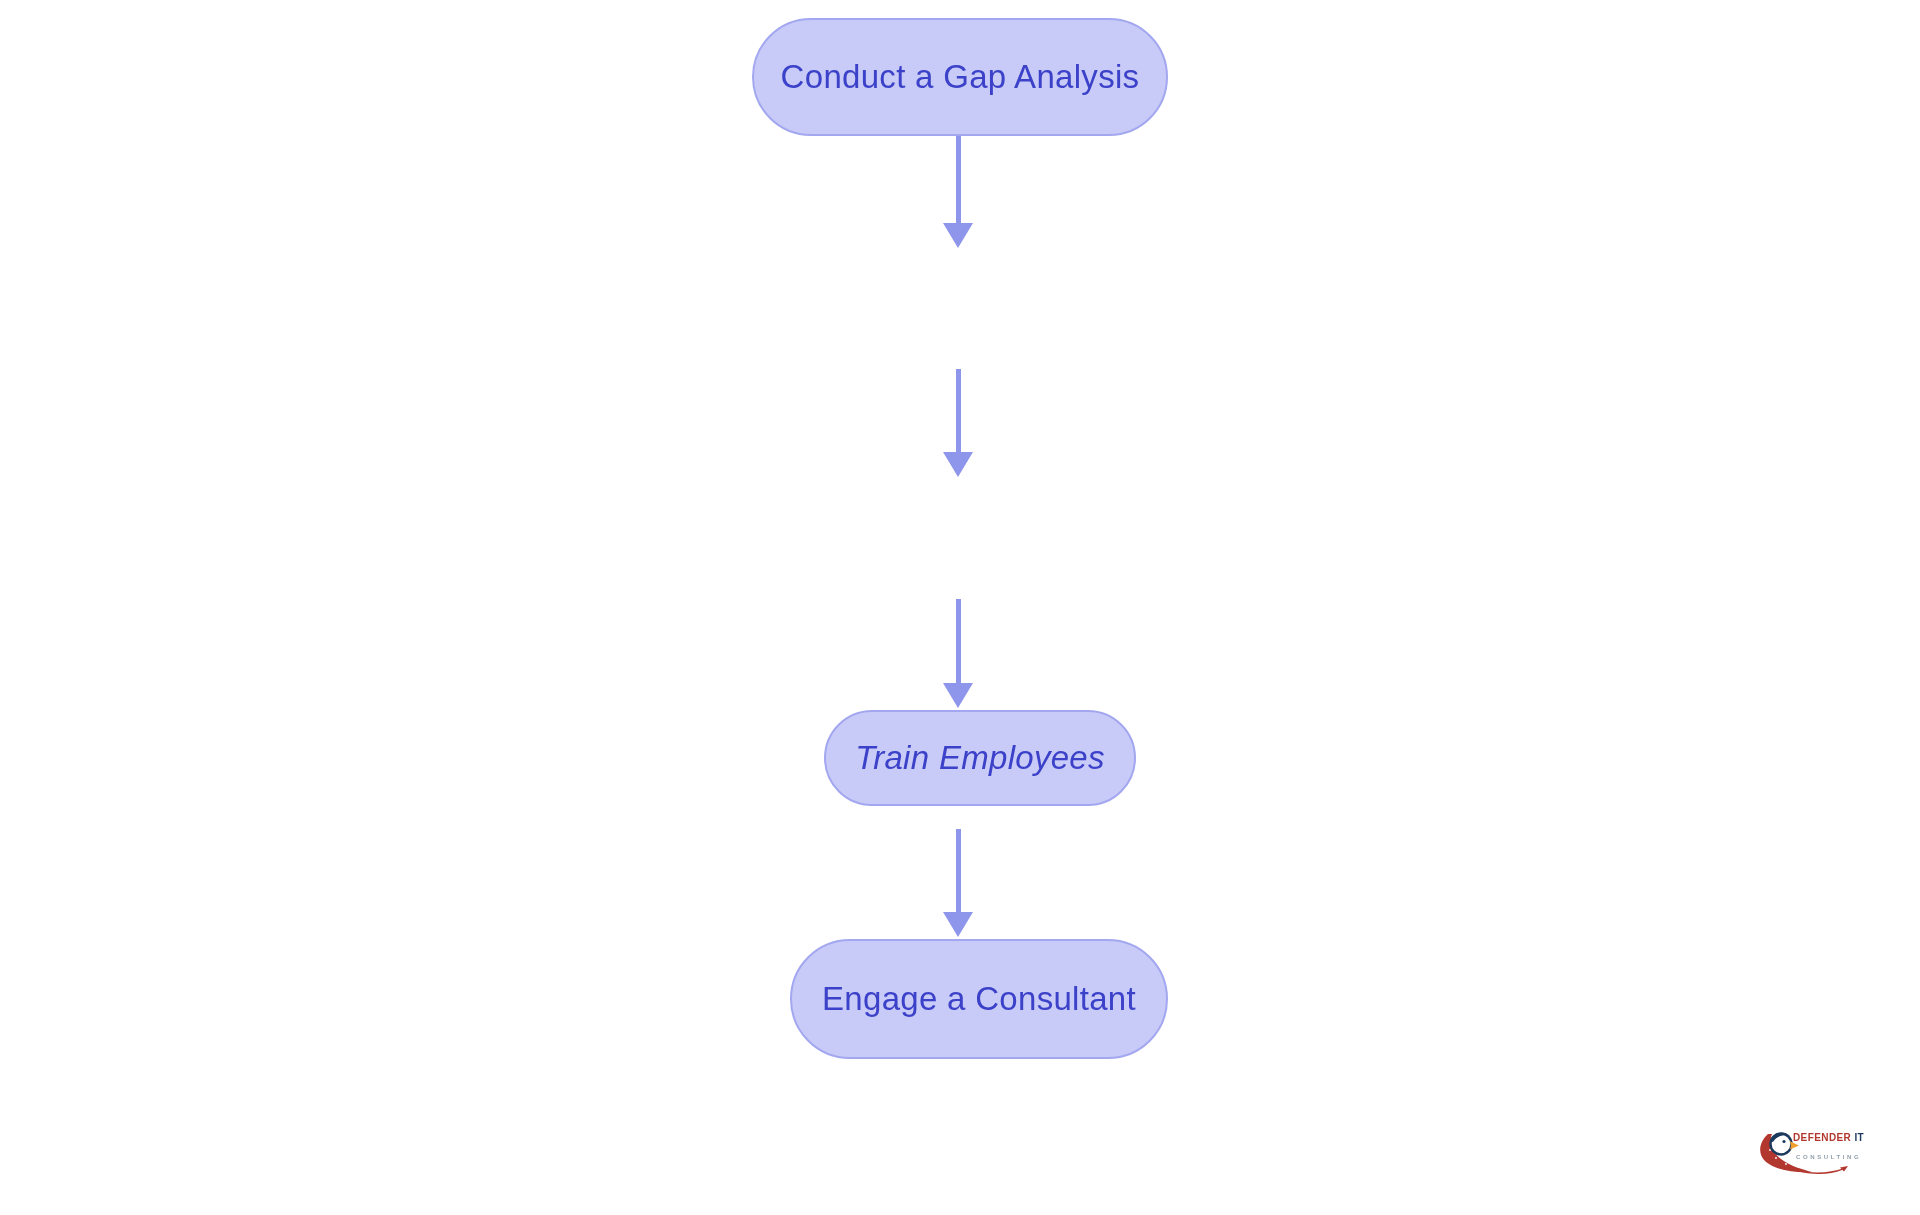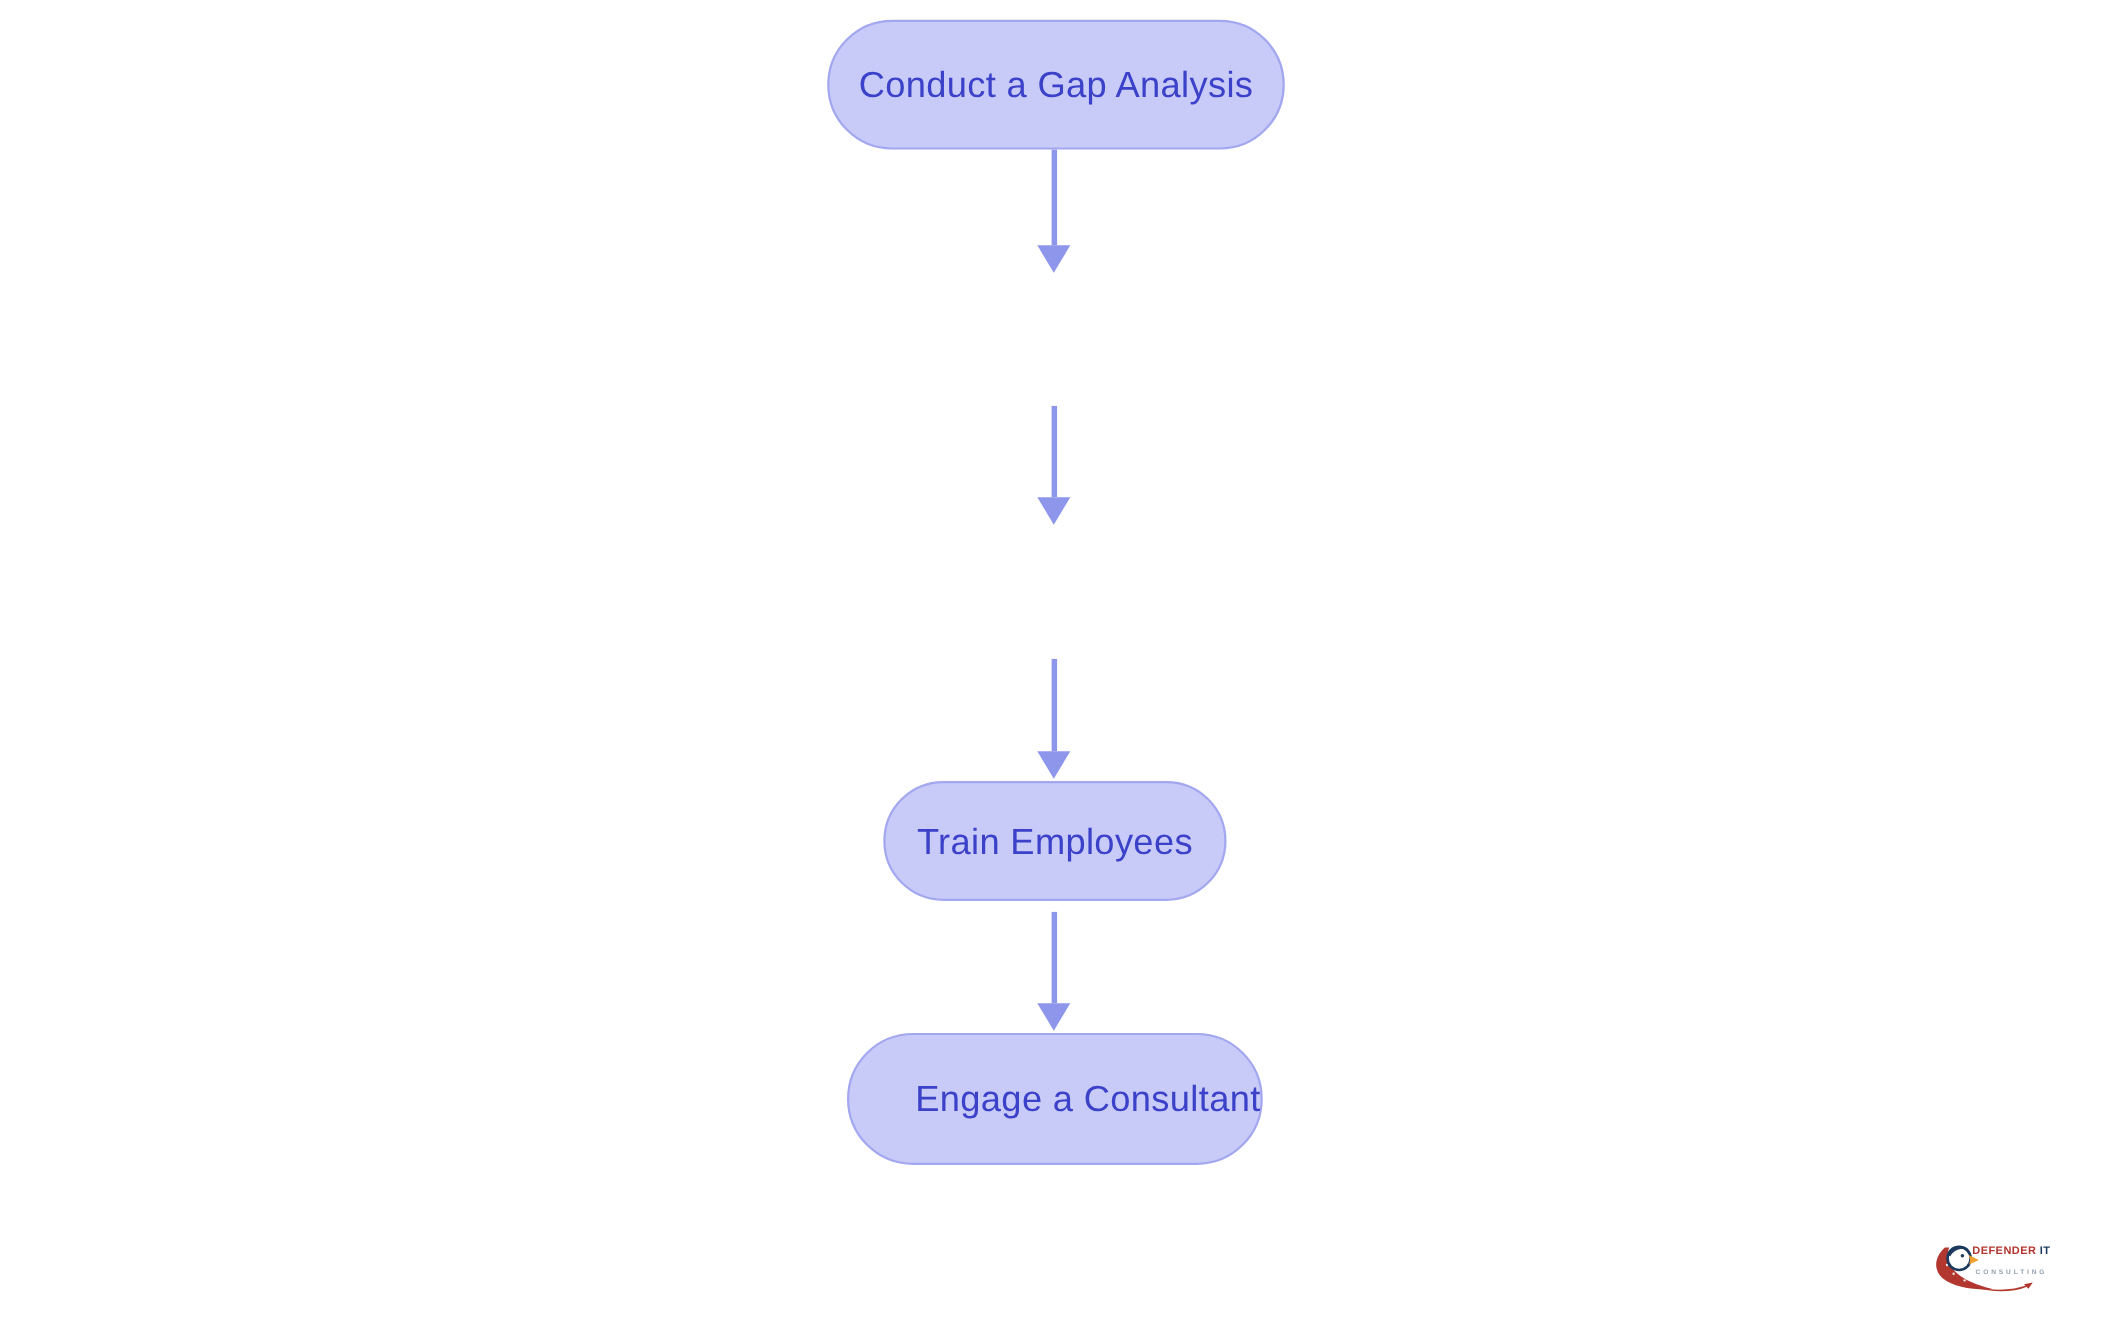--- a/index.html
+++ b/index.html
@@ -27,22 +27,22 @@
     align-items: center;
     justify-content: center;
     font-size: 33px;
     font-weight: 500;
     letter-spacing: 0.3px;
     white-space: nowrap;
   }
   .node-1 { left: 752px; top: 18px;  width: 416px; height: 118px; align-items: center; }
   .node-2 { left: 655px; top: 250px; width: 610px; height: 119px; }
   .node-3 { left: 716px; top: 479px; width: 486px; height: 120px; }
-  .node-4 { left: 803px; top: 710px; width: 312px; height: 109px; }
-  .node-5 { left: 770px; top: 939px; width: 378px; height: 120px; justify-content: flex-end; }
+  .node-4 { left: 824px; top: 710px; width: 312px; height: 96px; font-style: italic; }
+  .node-5 { left: 790px; top: 939px; width: 378px; height: 120px; }
 
   .arrow {
     position: absolute;
     left: 943px;
     width: 30px;
     display: flex;
     flex-direction: column;
     align-items: center;
   }
   .arrow .stem {

